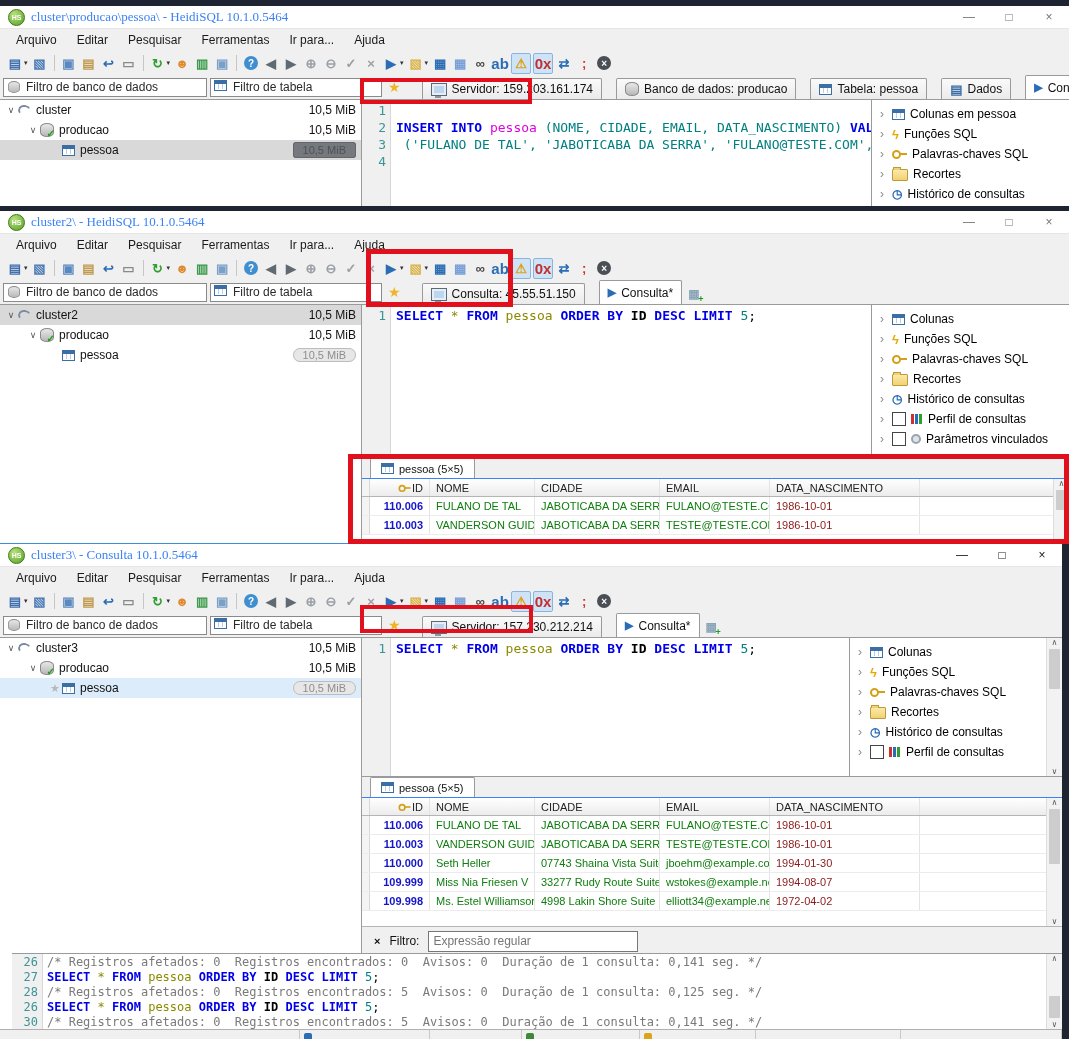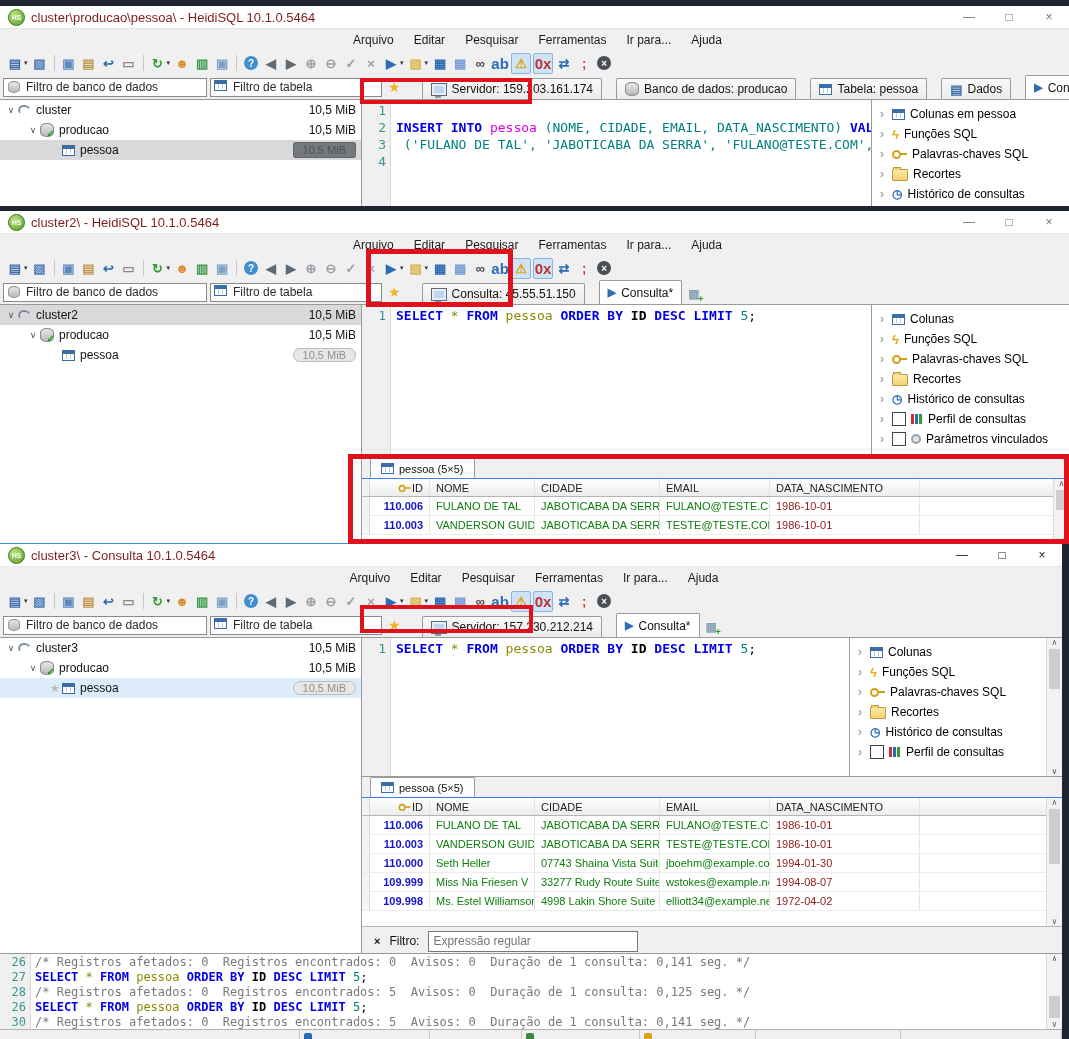--- a/index.html
+++ b/index.html
@@ -4,26 +4,26 @@
 <style>
   html,body{margin:0;padding:0;background:#10141f;}
   #stage{position:relative;width:1069px;height:1039px;overflow:hidden;background:#1f2433;
          font-family:"Liberation Sans",sans-serif;-webkit-font-smoothing:antialiased;}
   .window{position:absolute;left:0;background:#fff;overflow:hidden;display:flex;flex-direction:column;}
   
   .titlebar{height:22px;flex:0 0 22px;display:flex;align-items:center;padding-left:8px;gap:6px;background:#fff;}
   .hs-logo{width:15px;height:15px;border-radius:50%;flex:0 0 15px;
            background:radial-gradient(circle at 35% 30%,#b8e07a,#58a028);border:1px solid #3a7a18;
            color:#fff;font-size:7px;font-weight:bold;display:flex;align-items:center;justify-content:center;}
-  .title-text{font-size:13px;color:#7f1d1d;white-space:nowrap;}
+  .title-text{font-size:13px;color:#3b82f6;white-space:nowrap;font-family:Liberation Serif, serif;}
   .win-controls{margin-left:auto;display:flex;height:100%;}
   .win-btn{width:40px;display:flex;align-items:center;justify-content:center;font-size:12px;color:#777;}
   .win-btn.dark{color:#1a1a1a;}
   
-  .menubar{height:22px;flex:0 0 22px;background:#f0f0f0;display:flex;align-items:center;padding-left:6px;border-top:1px solid #e6e6e6;justify-content:center;}
+  .menubar{height:22px;flex:0 0 22px;background:#f0f0f0;display:flex;align-items:center;padding-left:6px;border-top:1px solid #e6e6e6;}
   .menu-item{font-size:12px;color:#1a1a1a;padding:0 10px;}
   
   .toolbar{height:24px;flex:0 0 24px;background:#f0f0f0;display:flex;align-items:center;padding-left:5px;}
   .tb-icon{min-width:18px;height:19px;display:flex;align-items:center;justify-content:center;font-size:13px;font-weight:bold;margin:0 1px;}
   .tb-icon.hl{background:#cfe3f7;border:1px solid #8ab4e0;border-radius:2px;}
   .tb-icon.round{border-radius:50%;width:14px;min-width:14px;height:14px;font-size:10px;color:#fff;margin:0 3px;}
   .tb-txt{font-size:15px;font-weight:bold;}
   .tb-caret{font-size:7px;color:#333;margin:0 2px 0 -1px;}
   .tb-sep{width:1px;height:16px;background:#c6c6c6;margin:0 4px;}
   
@@ -877,21 +877,21 @@
               </div>
             </div>
           </div>
           <div class="filterbar">
             <span class="fb-close">×</span>
             <span>Filtro:</span>
             <input placeholder="Expressão regular" style="">
           </div>
         </div>
       </div>
-      <div class="logarea" style="flex: 0 0 75px;">
+      <div class="logarea" style="flex: 0 0 75px; margin-left: 12px;">
         <div class="log-gutter">
           <div>26</div>
           <div>27</div>
           <div>28</div>
           <div>26</div>
           <div>30</div>
         </div>
         <div class="log-lines"><div><span class="seg-cmt">/* Registros afetados: 0  Registros encontrados: 0  Avisos: 0  Duração de 1 consulta: 0,141 seg. */</span></div><div><span class="seg-kw">SELECT </span><span class="seg-tbl">* </span><span class="seg-kw">FROM </span><span class="seg-tbl">pessoa </span><span class="seg-kw">ORDER BY </span><span class="seg-id">ID </span><span class="seg-kw">DESC </span><span class="seg-kw">LIMIT </span><span class="seg-num">5</span><span class="seg-pln">;</span></div><div><span class="seg-cmt">/* Registros afetados: 0  Registros encontrados: 5  Avisos: 0  Duração de 1 consulta: 0,125 seg. */</span></div><div><span class="seg-kw">SELECT </span><span class="seg-tbl">* </span><span class="seg-kw">FROM </span><span class="seg-tbl">pessoa </span><span class="seg-kw">ORDER BY </span><span class="seg-id">ID </span><span class="seg-kw">DESC </span><span class="seg-kw">LIMIT </span><span class="seg-num">5</span><span class="seg-pln">;</span></div><div><span class="seg-cmt">/* Registros afetados: 0  Registros encontrados: 5  Avisos: 0  Duração de 1 consulta: 0,141 seg. */</span></div></div>
         <div class="log-scroll">
           <span>∧</span>

